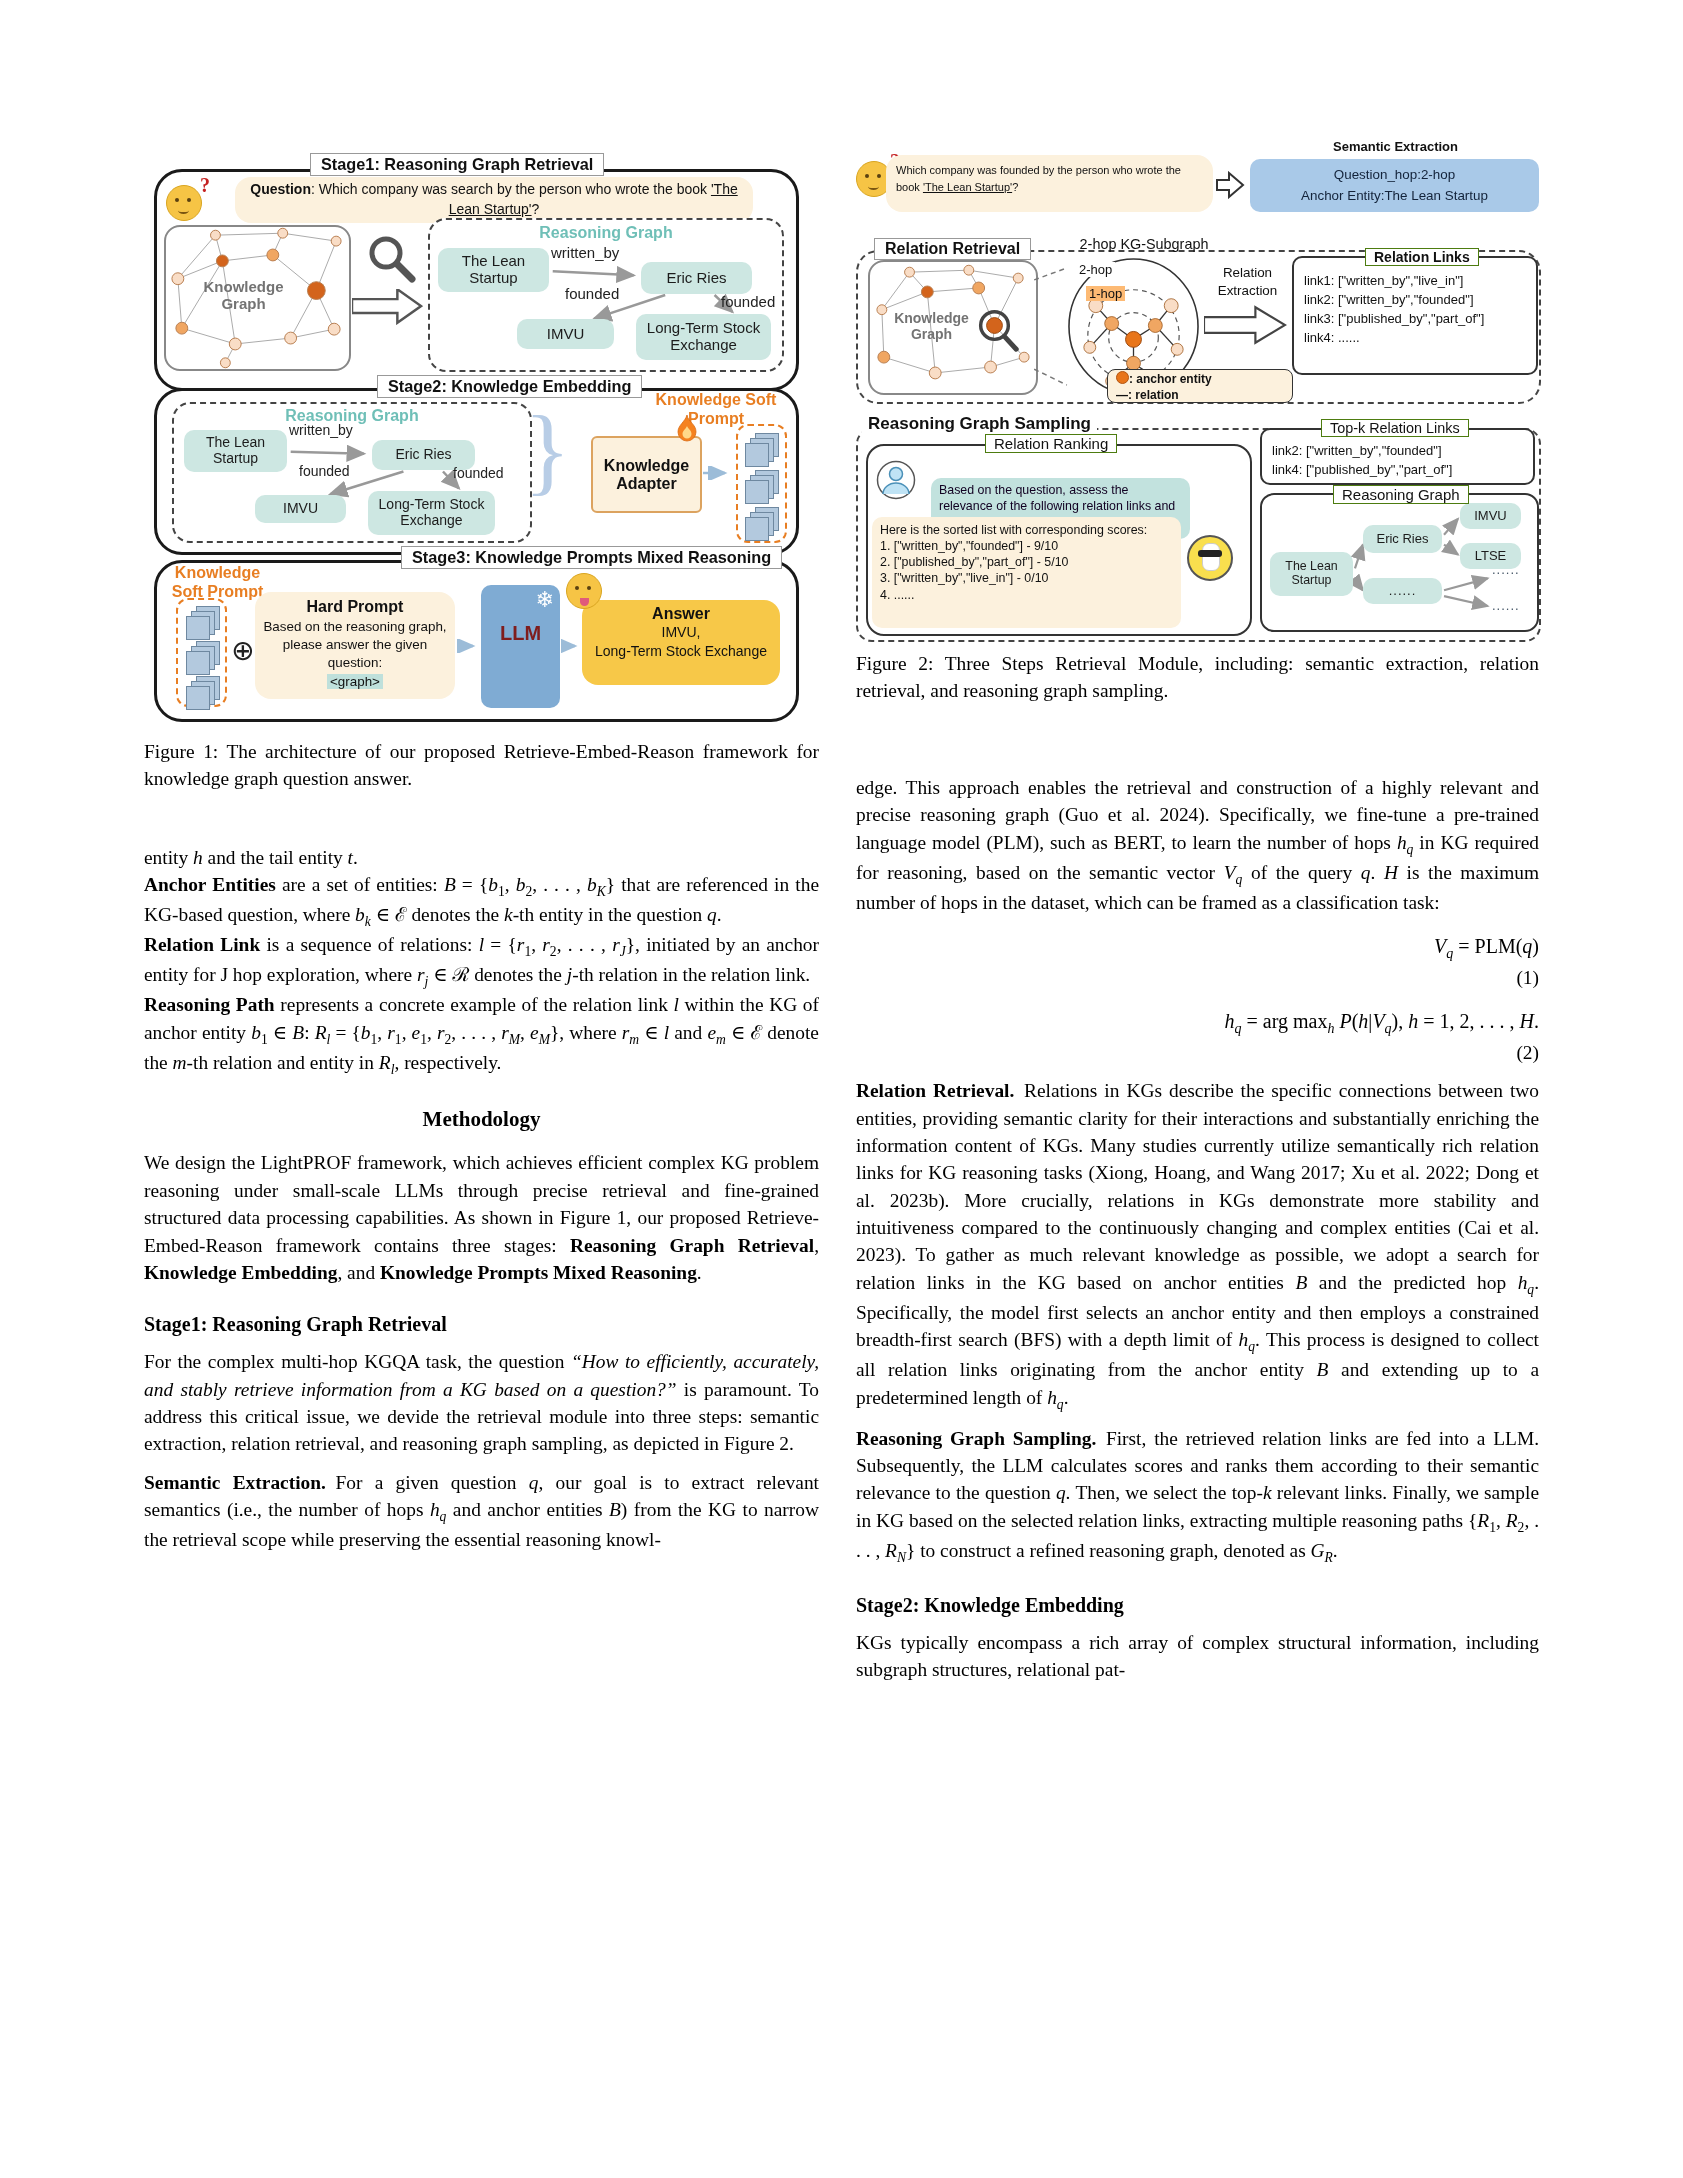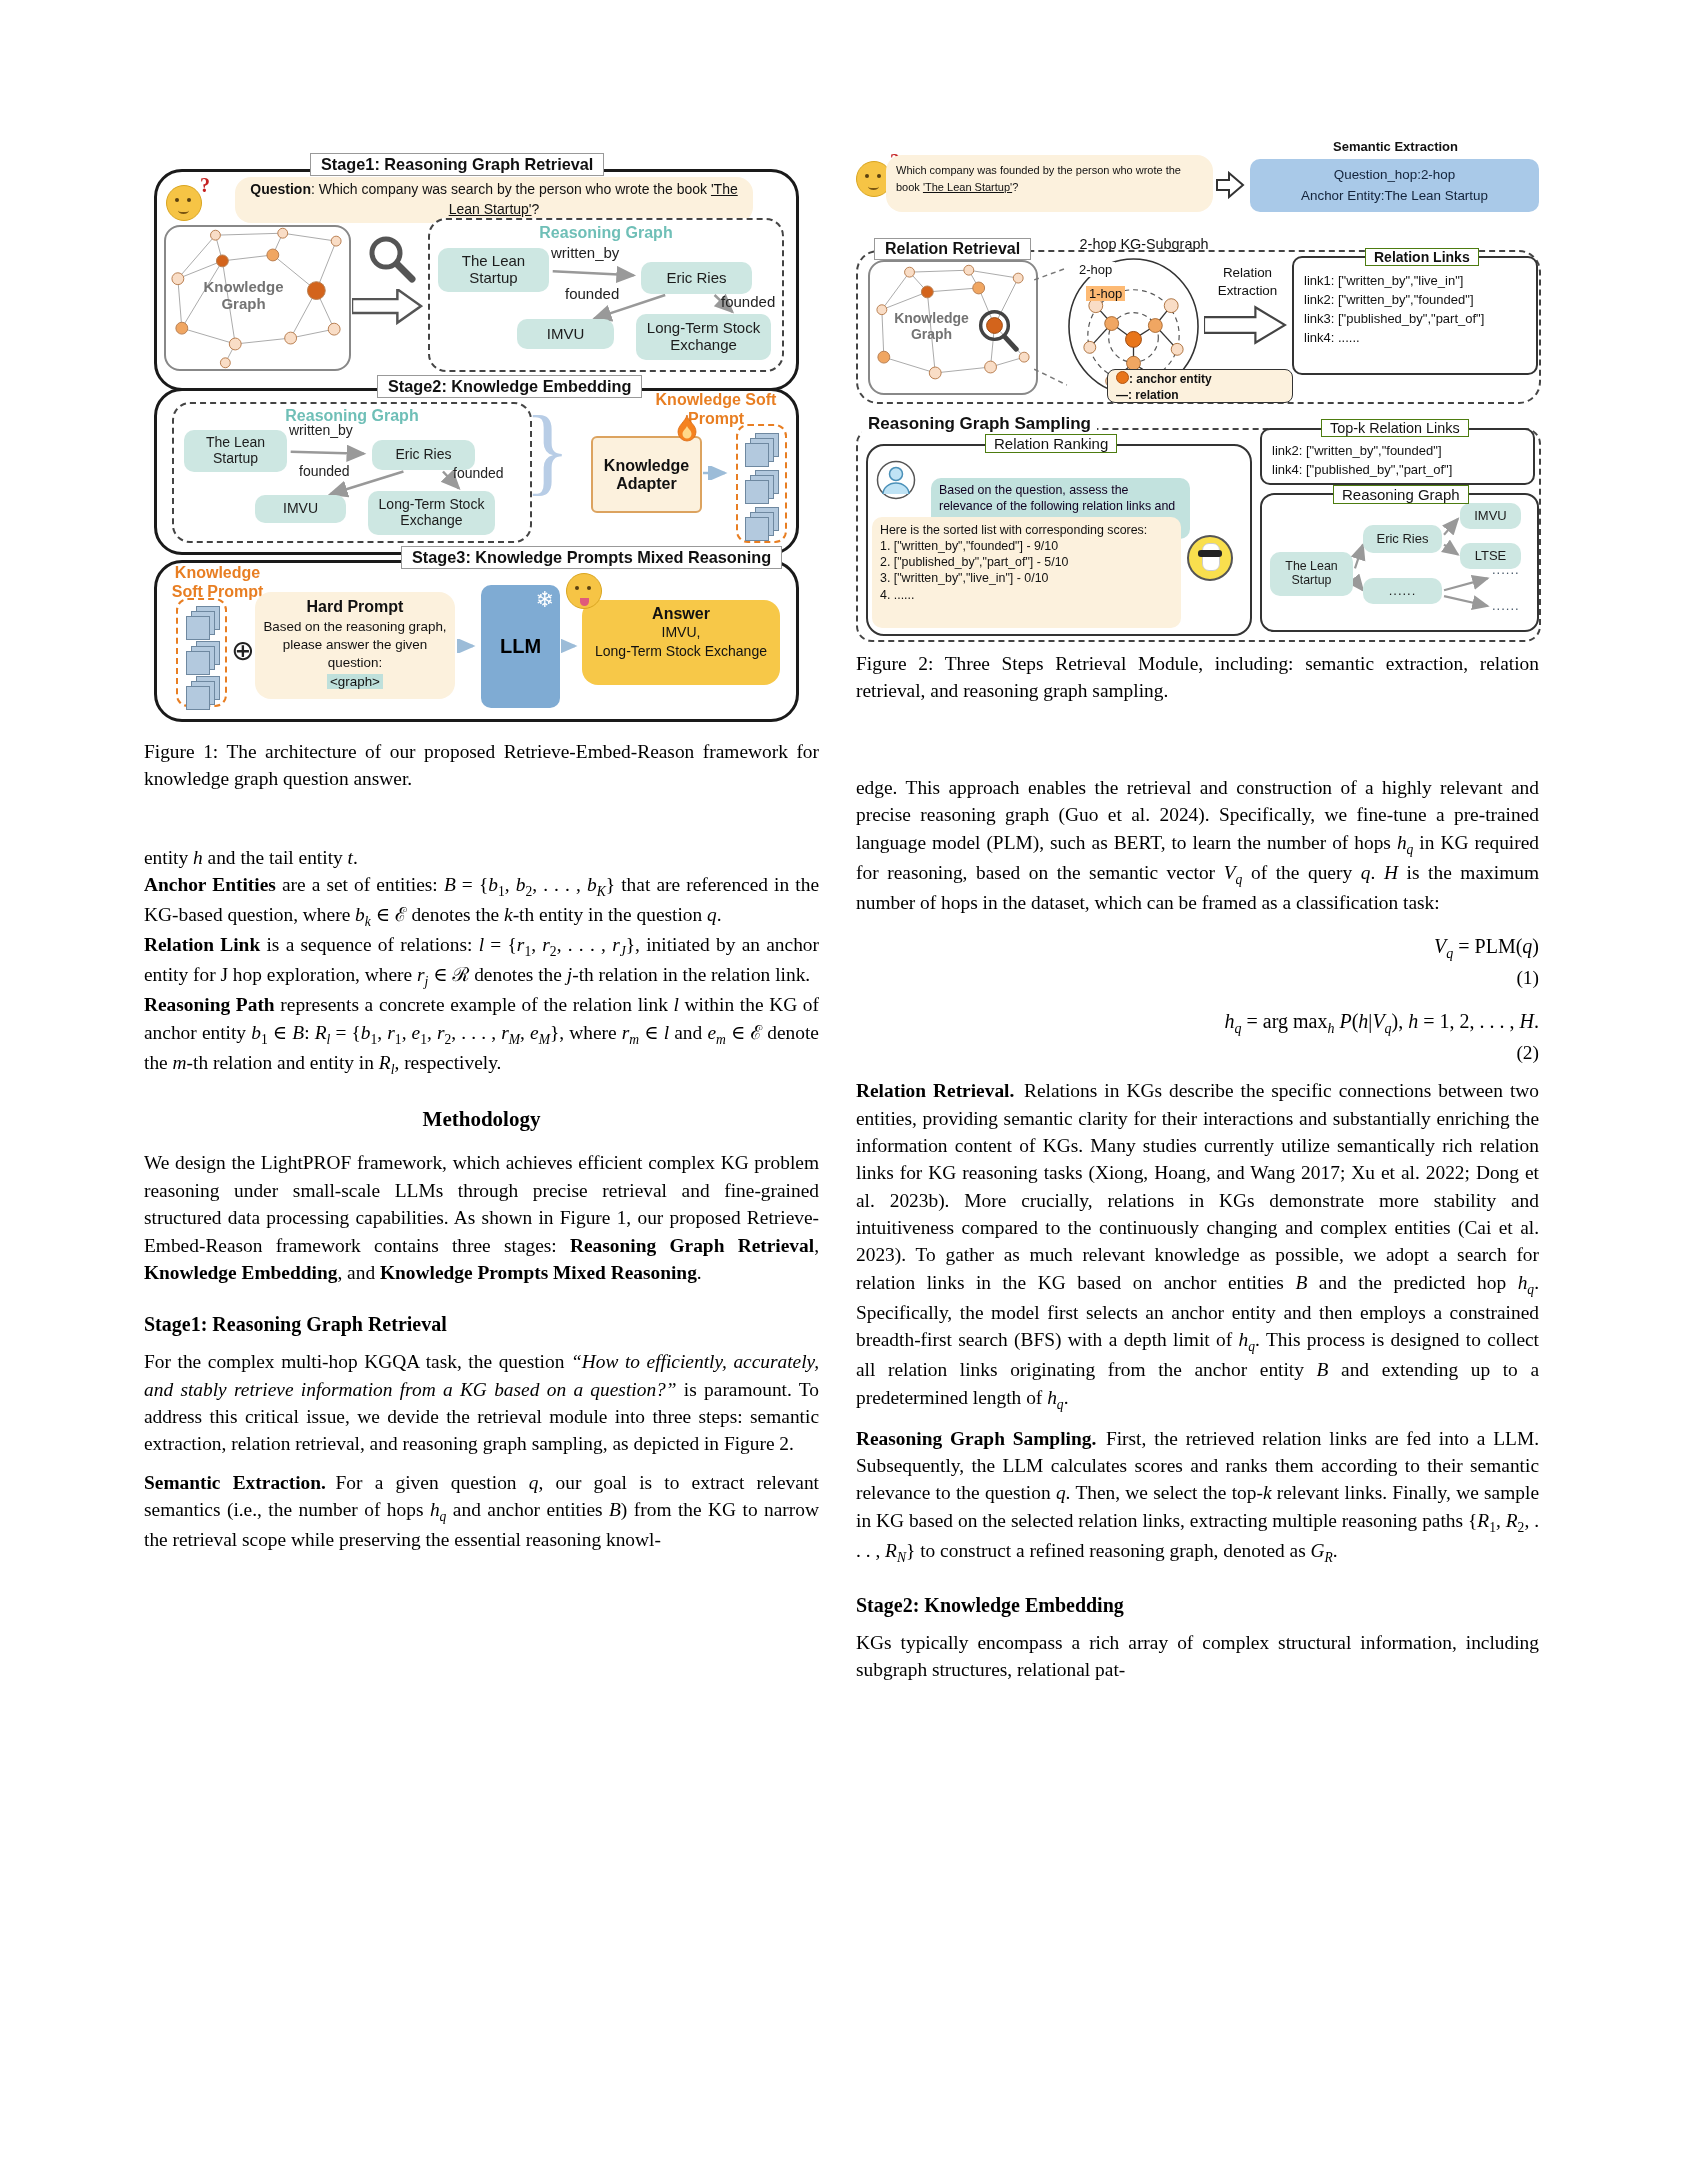--- a/index.html
+++ b/index.html
@@ -227,21 +227,21 @@
     <svg class="abs" style="left:313px;top:500px;" width="24" height="14" viewBox="0 0 24 14">
       <defs>
           <marker id="mb2" markerWidth="9" markerHeight="8" refX="7" refY="3.5" orient="auto">
             <path d="M0,0 L8,3.5 L0,7 Z" fill="#9cbcd8"></path>
           </marker>
         </defs>
       <line x1="1" y1="7" x2="16" y2="7" stroke="#9cbcd8" stroke-width="2.5" marker-end="url(#mb2)"></line>
     </svg>
     <div class="abs" style="left:337px;top:446px;width:79px;height:123px;background:#7fabd3;border-radius:10px;">
       <span class="abs" style="right:6px;top:2px;color:#fff;font-size:22px;">❄</span>
-      <div class="abs" style="left:0;right:0;top:50px;text-align:center;font-weight:bold;font-size:20px;color:#000000;">LLM</div>
+      <div class="abs" style="left:0;right:0;top:37px;text-align:center;font-weight:bold;font-size:20px;color:#7f1d1d;">LLM</div>
     </div>
     <svg class="abs" style="left:417px;top:500px;" width="22" height="14" viewBox="0 0 22 14">
       <defs>
           <marker id="mb3" markerWidth="9" markerHeight="8" refX="7" refY="3.5" orient="auto">
             <path d="M0,0 L8,3.5 L0,7 Z" fill="#9cbcd8"></path>
           </marker>
         </defs>
       <line x1="1" y1="7" x2="14" y2="7" stroke="#9cbcd8" stroke-width="2.5" marker-end="url(#mb3)"></line>
     </svg>
     <div class="face" style="left:422px;top:434px;z-index:6;">

